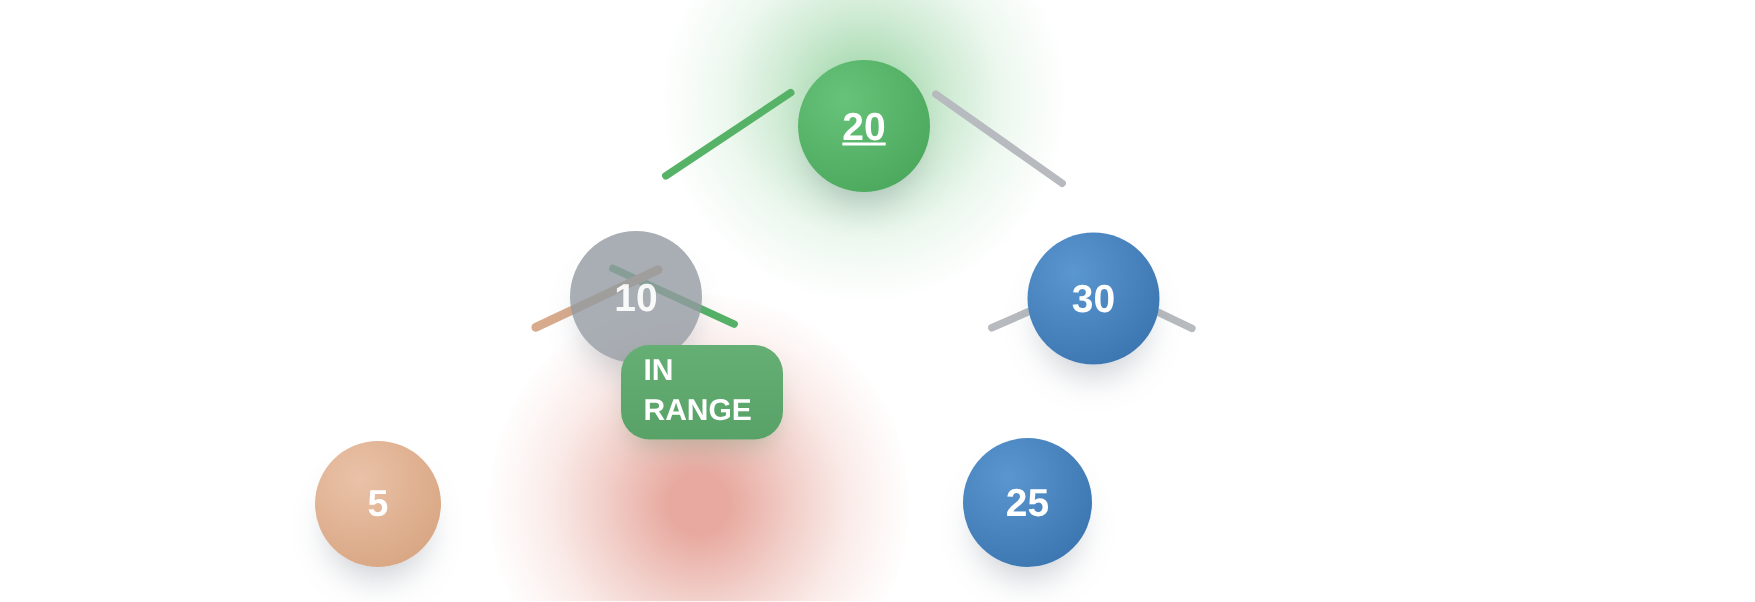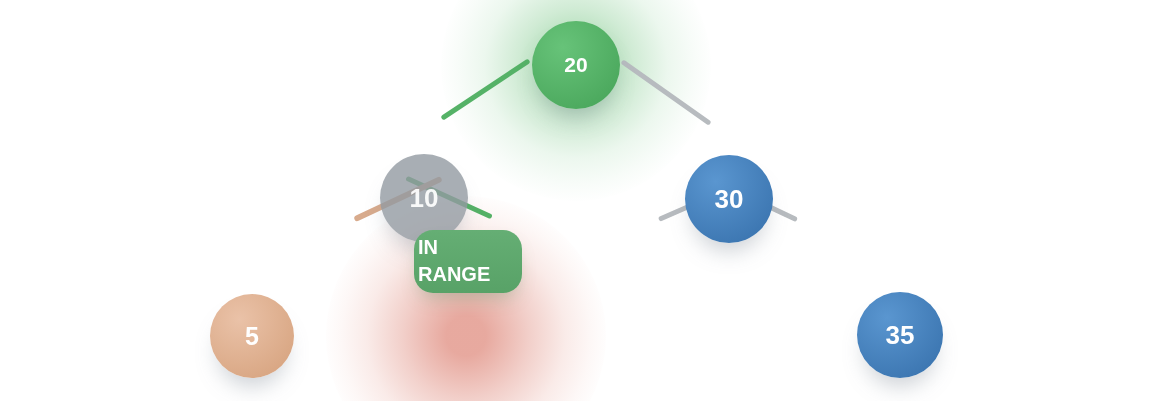--- a/index.html
+++ b/index.html
@@ -44,22 +44,22 @@
 
   
   .node {
     position: absolute; z-index: 3;
     border-radius: 50%;
     display: flex; align-items: center; justify-content: center;
     color: #ffffff; font-weight: bold;
   }
   .shadowed { box-shadow: 0 16px 22px -8px rgba(110,120,135,0.35); }
 
-  .n20 { left: 532px; top: 21px;  width: 88px; height: 88px; font-size: 21px;
-         background: radial-gradient(circle at 35% 30%, #67c379, #4ca95e 78%); }
+  .n20 { left: 532px; top: 40px;  width: 88px; height: 88px; font-size: 26px;
+         background: radial-gradient(circle at 35% 30%, #67c379, #4ca95e 78%); text-decoration: underline; }
   .n10 { left: 380px; top: 154px; width: 88px; height: 88px; font-size: 26px;
          background: rgba(146,154,161,0.80); color: rgba(255,255,255,0.92); justify-content: center; }
   .n30 { left: 685px; top: 155px; width: 88px; height: 88px; font-size: 26px;
          background: radial-gradient(circle at 35% 30%, #5a96d0, #3d77b2 78%); text-align: right; }
   .n5  { left: 210px; top: 294px; width: 84px; height: 84px; font-size: 25px;
          background: radial-gradient(circle at 35% 30%, #eac2a8, #d9a784 78%); }
   .n15 { left: 420px; top: 288px; width: 93px; height: 93px; font-size: 28px;
          background: radial-gradient(circle at 35% 30%, #cf5947, #b23a2a 78%); }
   .n25 { left: 642px; top: 292px; width: 86px; height: 86px; font-size: 26px;
          background: radial-gradient(circle at 35% 30%, #5a96d0, #3d77b2 78%); }
@@ -67,21 +67,21 @@
          background: radial-gradient(circle at 35% 30%, #5a96d0, #3d77b2 78%); }
 
   
   .badge {
     position: absolute; z-index: 4;
     left: 414px; top: 230px; width: 108px; height: 63px;
     border-radius: 19px;
     background: linear-gradient(180deg, #65ae74, #58a267);
     box-shadow: 0 10px 18px -6px rgba(90,140,100,0.35);
     box-sizing: border-box;
-    padding: 4px 0 0 4px;
+    padding: 4px 0 0 15px;
     color: #ffffff; font-weight: bold; font-size: 20px; line-height: 27px;
   }
   .badge span { display: block; width: 84px; }
 </style>
 </head>
 <body>
 
 <div class="stage">
 
   <div class="glow glow-green"></div>
@@ -99,21 +99,21 @@
   </div>
   <div class="node n10 shadowed">
     <span>10</span>
   </div>
   <div class="node n30 shadowed">
     <span>30</span>
   </div>
   <div class="node n5 shadowed">
     <span>5</span>
   </div>
-  <div class="node n35 shadowed">
-    <span>35</span>
+  <div class="node n25 shadowed">
+    <span>25</span>
   </div>
 
   <div class="badge">
     <span>IN RANGE</span>
   </div>
 
 </div>
 
 </body></html>

